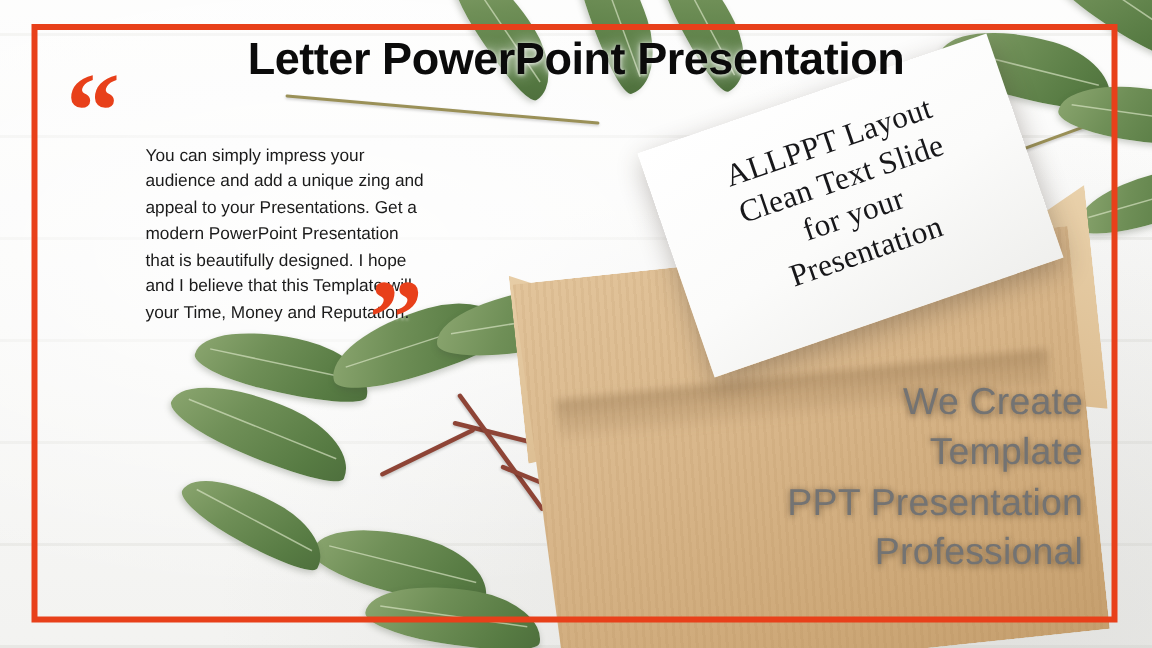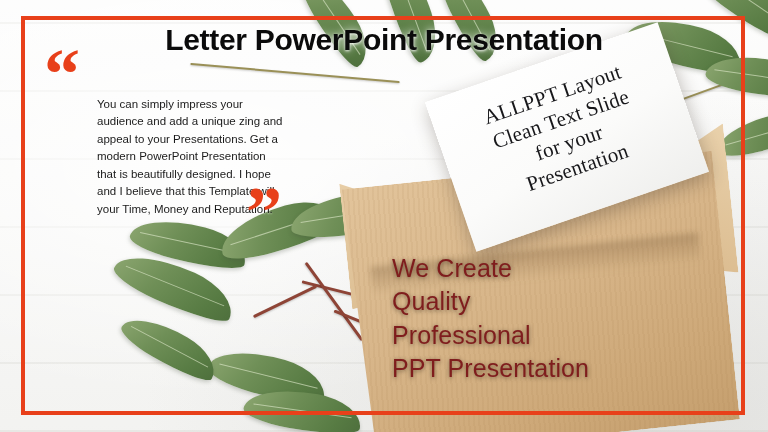--- a/index.html
+++ b/index.html
@@ -106,21 +106,21 @@
   #quote-close{left:246px;top:176px;font-size:72px;}
   #quote-body{
     position:absolute;left:97px;top:96px;width:186px;
     font-size:11.5px;line-height:1.52;color:#1b1b1b;
     text-shadow:0 1px 2px rgba(255,255,255,.8);
   }
 
   
   #headline{
     position:absolute;right:46px;top:252px;width:330px;
-    color:#7f1d1d;font-size:25px;line-height:1.33;
+    text-align:right;color:#737373;font-size:25px;line-height:1.33;
     font-weight:normal;letter-spacing:.1px;
     text-shadow:0 1px 4px rgba(40,30,20,.55);
   }
   #headline div{white-space:nowrap;}
 </style>
 </head>
 <body>
 
 <div id="slide">
 
@@ -166,23 +166,23 @@
     <div class="card-text">
       <div>ALLPPT Layout</div>
       <div>Clean Text Slide</div>
       <div>for your</div>
       <div>Presentation</div>
     </div>
   </div>
 
   <div id="headline">
     <div>We Create</div>
-    <div>Quality</div>
+    <div>Template</div>
+    <div>PPT Presentation</div>
     <div>Professional</div>
-    <div>PPT Presentation</div>
   </div>
 
   <div class="quote-mark" id="quote-open">“</div>
   <div id="quote-body">You can simply impress your audience and add a unique zing and appeal to your Presentations. Get a modern PowerPoint  Presentation that is beautifully designed. I hope and I believe that this Template will your Time, Money and Reputation.</div>
   <div class="quote-mark" id="quote-close">”</div>
 
   <div id="slide-title">Letter PowerPoint Presentation</div>
 
   <div id="red-frame"></div>
 

